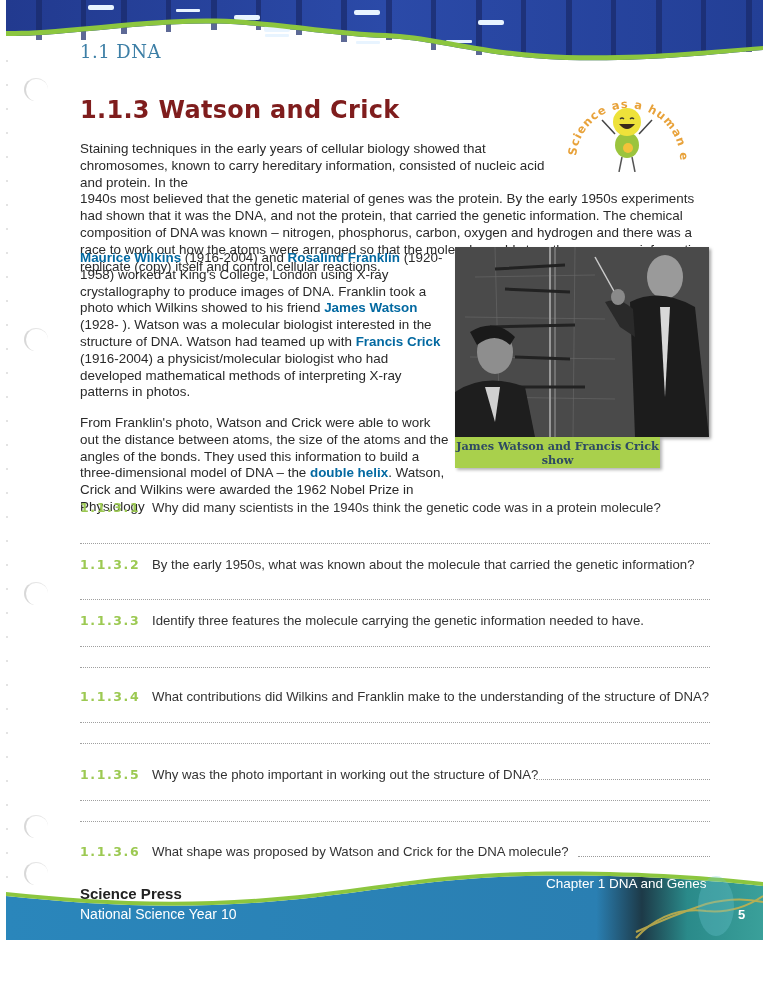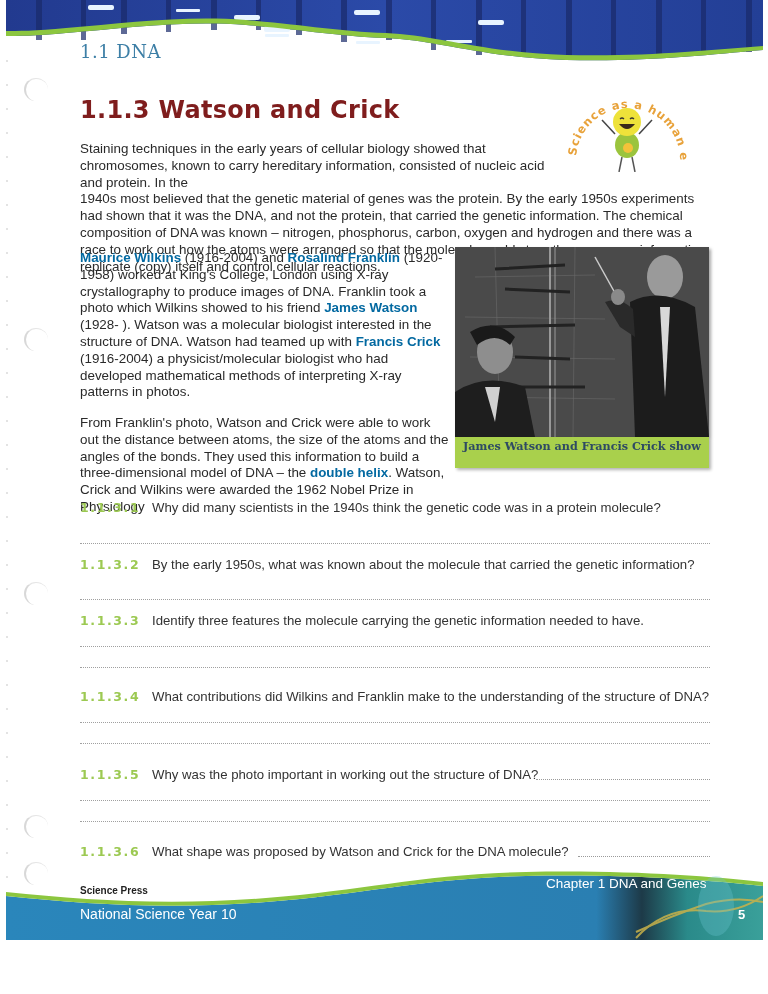--- a/index.html
+++ b/index.html
@@ -36,35 +36,35 @@
   .p2 { top: 250px; width: 370px; }
   .p3 { top: 375px; width: 630px; margin-top: 40px; }
   .p3 .narrow { display: block; width: 370px; }
 
   .photo {
     position: absolute; left: 455px; top: 247px; width: 254px; height: 190px;
     background: linear-gradient(135deg, #3f3f3f 0%, #5a5a5a 40%, #444 70%, #2e2e2e 100%);
     box-shadow: 2px 2px 3px rgba(0,0,0,0.35); overflow: hidden;
   }
   .caption {
-    position: absolute; left: 455px; top: 437px; width: 254px; height: 31px;
+    position: absolute; left: 455px; top: 437px; width: 205px; height: 31px;
     background: #a9d04c; box-shadow: 2px 2px 3px rgba(0,0,0,0.3);
     font-family: "DejaVu Serif", serif; font-weight: bold; font-size: 11.2px;
     color: #2e4a63; text-align: center; line-height: 14px; padding-top: 2px; box-sizing: border-box;
   }
 
   .question { position: absolute; left: 80px; width: 632px; font-size: 13.2px; color: #333; }
   .q-num { position: absolute; left: 0; top: 0; font-family: "DejaVu Sans", sans-serif;
     font-weight: bold; font-size: 12.5px; color: #9cc952; letter-spacing: 1.6px; }
   .q-text { position: absolute; left: 72px; top: 0; white-space: nowrap; }
   .q-inline-dots { position: absolute; top: 12px; height: 0; border-bottom: 1px dotted #9a9a9a; }
   .answer-line { position: absolute; left: 80px; width: 630px; height: 0; border-bottom: 1px dotted #a0a0a0; }
 
   .footer-band { position: absolute; left: 6px; top: 866px; width: 757px; height: 80px; }
-  .footer-publisher { position: absolute; left: 80px; top: 885px; font-size: 10px; font-weight: bold; color: #222; }
+  .footer-publisher { position: absolute; left: 80px; top: 885px; font-size: 15px; font-weight: bold; color: #222; }
   .footer-book { position: absolute; left: 80px; top: 906px; font-size: 14px; color: #ffffff; }
   .footer-chapter { position: absolute; left: 546px; top: 876px; font-size: 13.5px; color: #ffffff; }
   .footer-page { position: absolute; left: 738px; top: 907px; font-size: 13px; font-weight: bold; color: #ffffff; }
 </style>
 </head>
 <body>
 
 <svg class="header-band" viewBox="0 0 757 95" preserveAspectRatio="none">
   <defs>
     <linearGradient id="gelBg" x1="0" x2="1" y1="0" y2="0">

